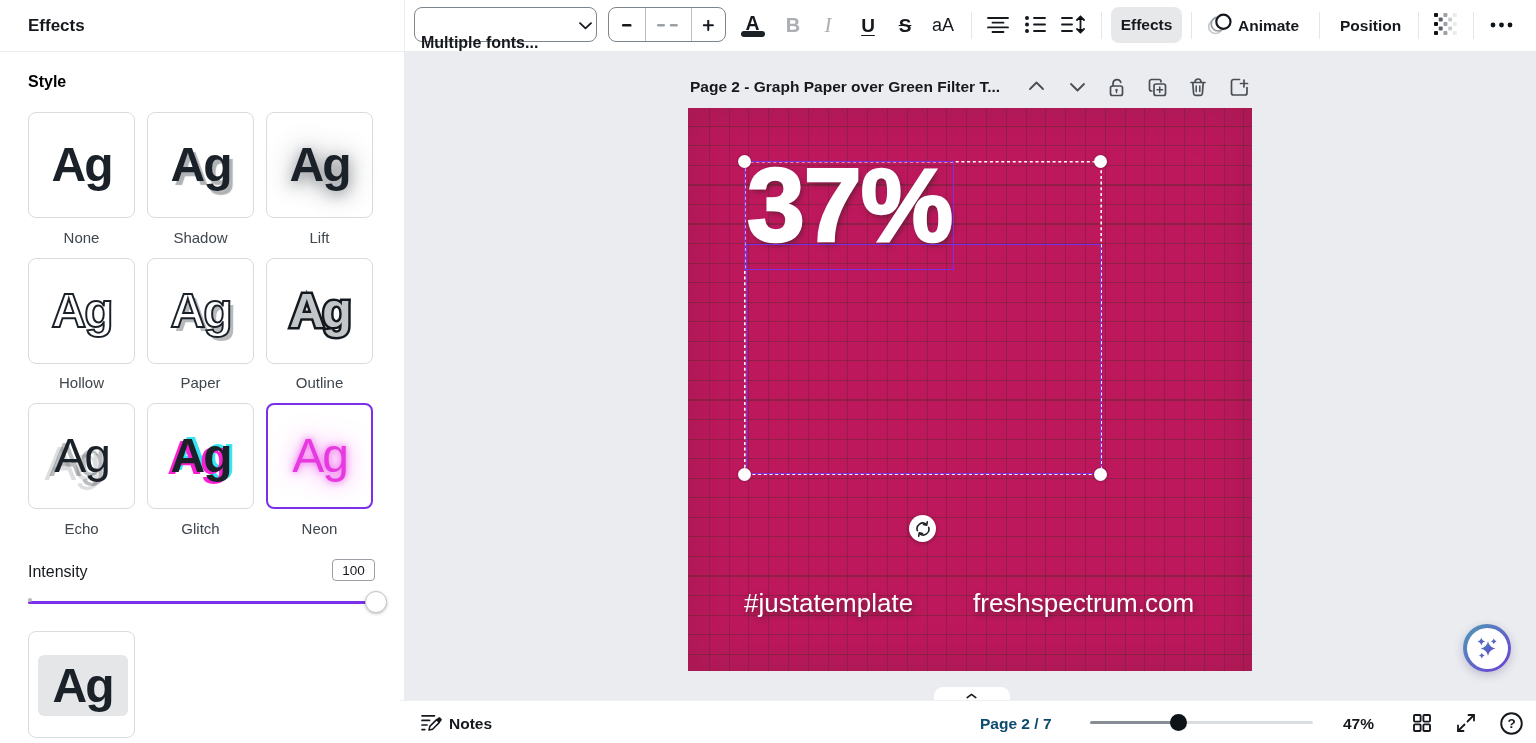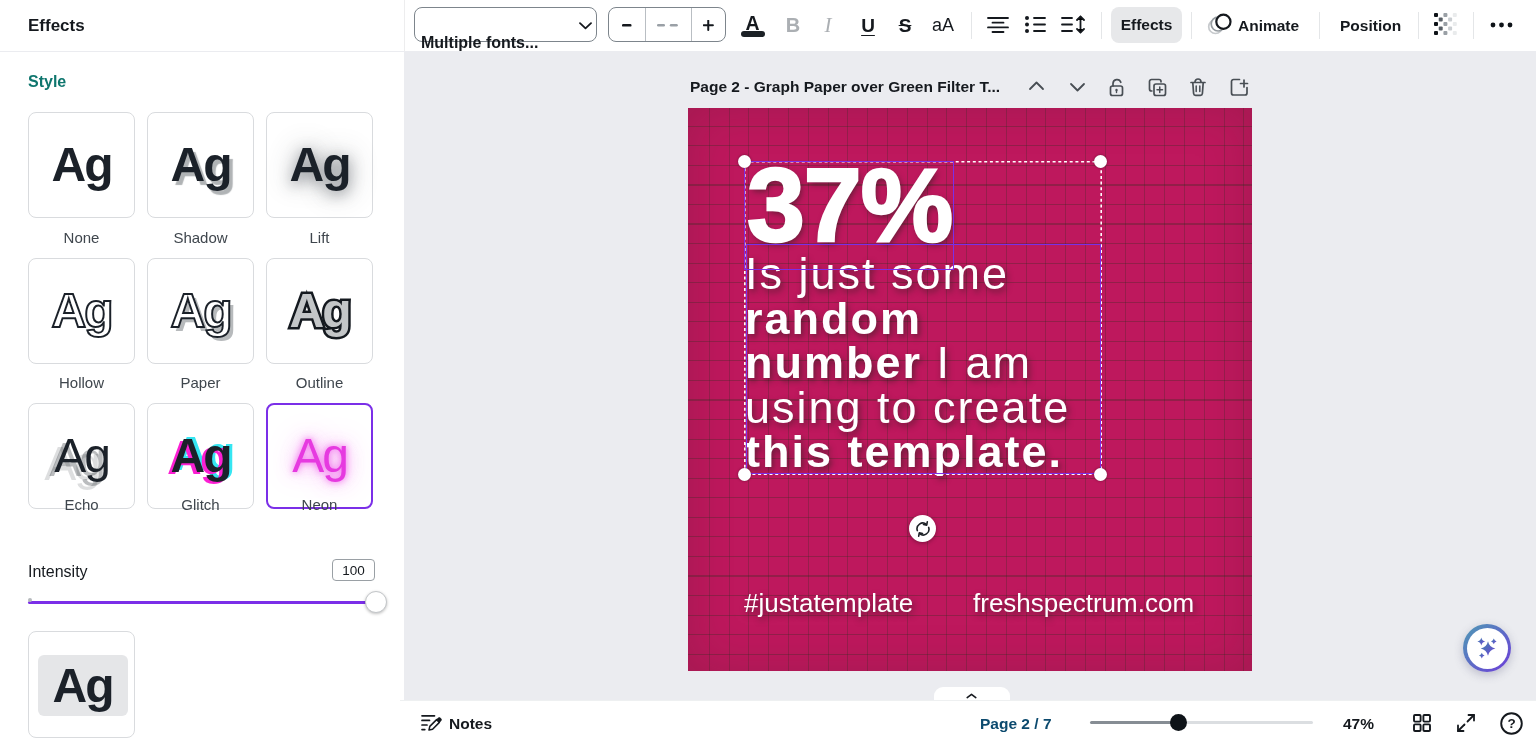--- a/index.html
+++ b/index.html
@@ -19,27 +19,27 @@
   #stepper .d1 { left:35.5px; } #stepper .d2 { left:81.5px; }
 
   .ticon { position:absolute; top:0; height:51px; display:flex; align-items:center; justify-content:center; }
   .tsep { position:absolute; top:12px; width:1px; height:27px; background:#e4e6e8; }
 
   #fx-btn { position:absolute; left:1111px; top:7px; width:71px; height:36px; background:#e7e8ea; border-radius:8px; text-align:center; line-height:36px; font-size:15.5px; font-weight:bold; color:#15191e; }
   .tool-label { position:absolute; top:0; height:51px; line-height:51px; font-size:15.5px; font-weight:bold; color:#15191e; }
 
   
   #sidebar { position:absolute; left:0; top:52px; width:404px; height:691px; background:#fff; }
-  #style-h { position:absolute; left:28px; top:21px; font-size:16px; font-weight:bold; color:#0f766e; }
+  #style-h { position:absolute; left:28px; top:21px; font-size:16px; font-weight:bold; color:#000000; }
   .card { position:absolute; width:107px; height:106px; background:#fff; border:1px solid #d9dbde; border-radius:8px; display:flex; align-items:center; justify-content:center; }
   .card .ag { font-size:48px; font-weight:bold; color:#1b2129; letter-spacing:-2px; margin-top:-2px; }
   .clabel { position:absolute; width:107px; text-align:center; font-size:15px; color:#3f464d; }
   .c1 { left:28px; } .c2 { left:147px; } .c3 { left:266px; }
   .r1 { top:60px; } .r2 { top:206px; } .r3 { top:351px; }
-  .l1 { top:177px; } .l2 { top:322px; } .l3 { top:444px;text-align:center; }
+  .l1 { top:177px; } .l2 { top:322px; } .l3 { top:468px;text-align:center; }
 
   .fx-shadow { text-shadow:3.5px 3.5px 1px #b0b3b5; }
   .fx-lift { text-shadow:0 4px 14px rgba(57,63,72,0.5), 0 1px 28px rgba(57,63,72,0.42); }
   .fx-hollow { color:#fff !important; -webkit-text-stroke:2px #1b2129; }
   .fx-splice { color:#fff !important; -webkit-text-stroke:2px #1b2129; text-shadow:4px 4px 0 #b7babc; }
   .fx-echo { font-weight:normal !important; text-shadow:-5px 4px 0 rgba(27,33,41,0.3), -10px 8px 0 rgba(27,33,41,0.15); }
   .fx-glitch { text-shadow:-3.5px 1.5px 0 #fb1fd3, 3px -2.5px 0 #35e6f2; }
   .fx-neon { color:#e63ae0 !important; font-weight:normal !important; text-shadow:0 0 6px rgba(240,90,235,.9), 0 0 16px rgba(240,90,235,.55), 0 0 30px rgba(240,90,235,.4); }
   #neon-card { border:2.5px solid #7b2fe8; }
 
@@ -364,21 +364,20 @@
         <line x1="0" y1="428.9" x2="564" y2="428.9"></line>
         <line x1="0" y1="448.4" x2="564" y2="448.4"></line>
         <line x1="0" y1="468.0" x2="564" y2="468.0"></line>
         <line x1="0" y1="487.5" x2="564" y2="487.5"></line>
         <line x1="0" y1="507.1" x2="564" y2="507.1"></line>
         <line x1="0" y1="526.6" x2="564" y2="526.6"></line>
         <line x1="0" y1="546.1" x2="564" y2="546.1"></line>
       </g>
   </svg>
   <div class="ctext" id="big37">37%</div>
-  <div class="ctext" id="para">Is just some<br><b>random</b><br><b>number</b> I am<br>using to create<br><b>this template.</b></div>
   <div class="ctext" id="hashtag">#justatemplate</div>
   <div class="ctext" id="site">freshspectrum.com</div>
 </div>
 
 <svg class="abs" style="left:744px; top:161px;" width="358" height="314">
   <rect x="0.8" y="0.8" width="356.4" height="312.4" fill="none" stroke="#ffffff" stroke-width="1.6" stroke-dasharray="3 2.7"></rect>
 </svg>
 <div class="selrect" style="left:744px; top:161px; width:210px; height:109px;"></div>
 <div class="selrect" style="left:746px; top:244px; width:355px; height:230px;"></div>
 <div class="handle" style="left:738px; top:155px;"></div>

